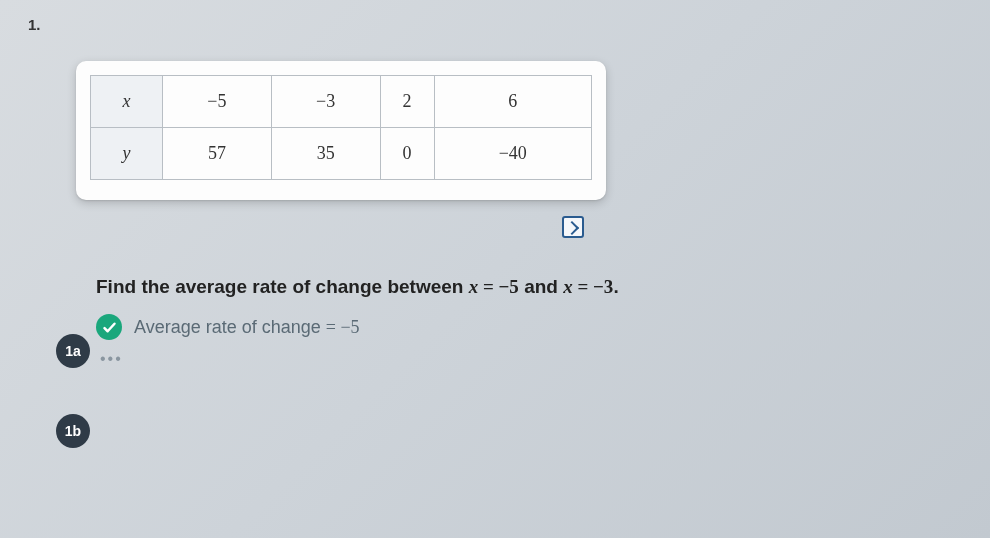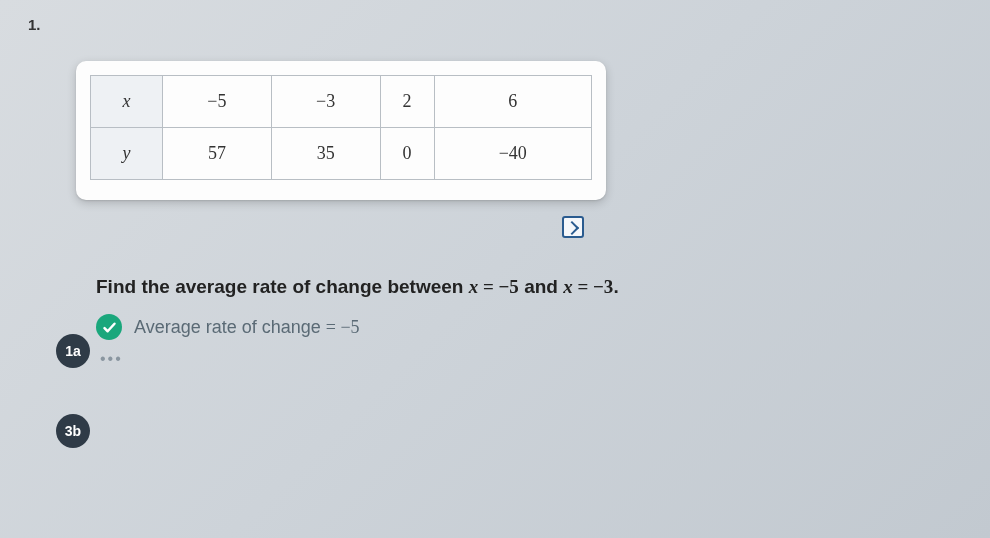--- a/index.html
+++ b/index.html
@@ -127,14 +127,14 @@
       </div>
       <div class="answer-text">
         <span>Average rate of change </span><span class="mathnum">= </span><span class="mathnum"> −5</span>
       </div>
     </div>
     <div class="dots">•••</div>
   </div>
 </div>
 
 <div class="sub-block">
-  <div class="badge">3b</div>
+  <div class="badge">1b</div>
 </div>
 
 </body></html>

